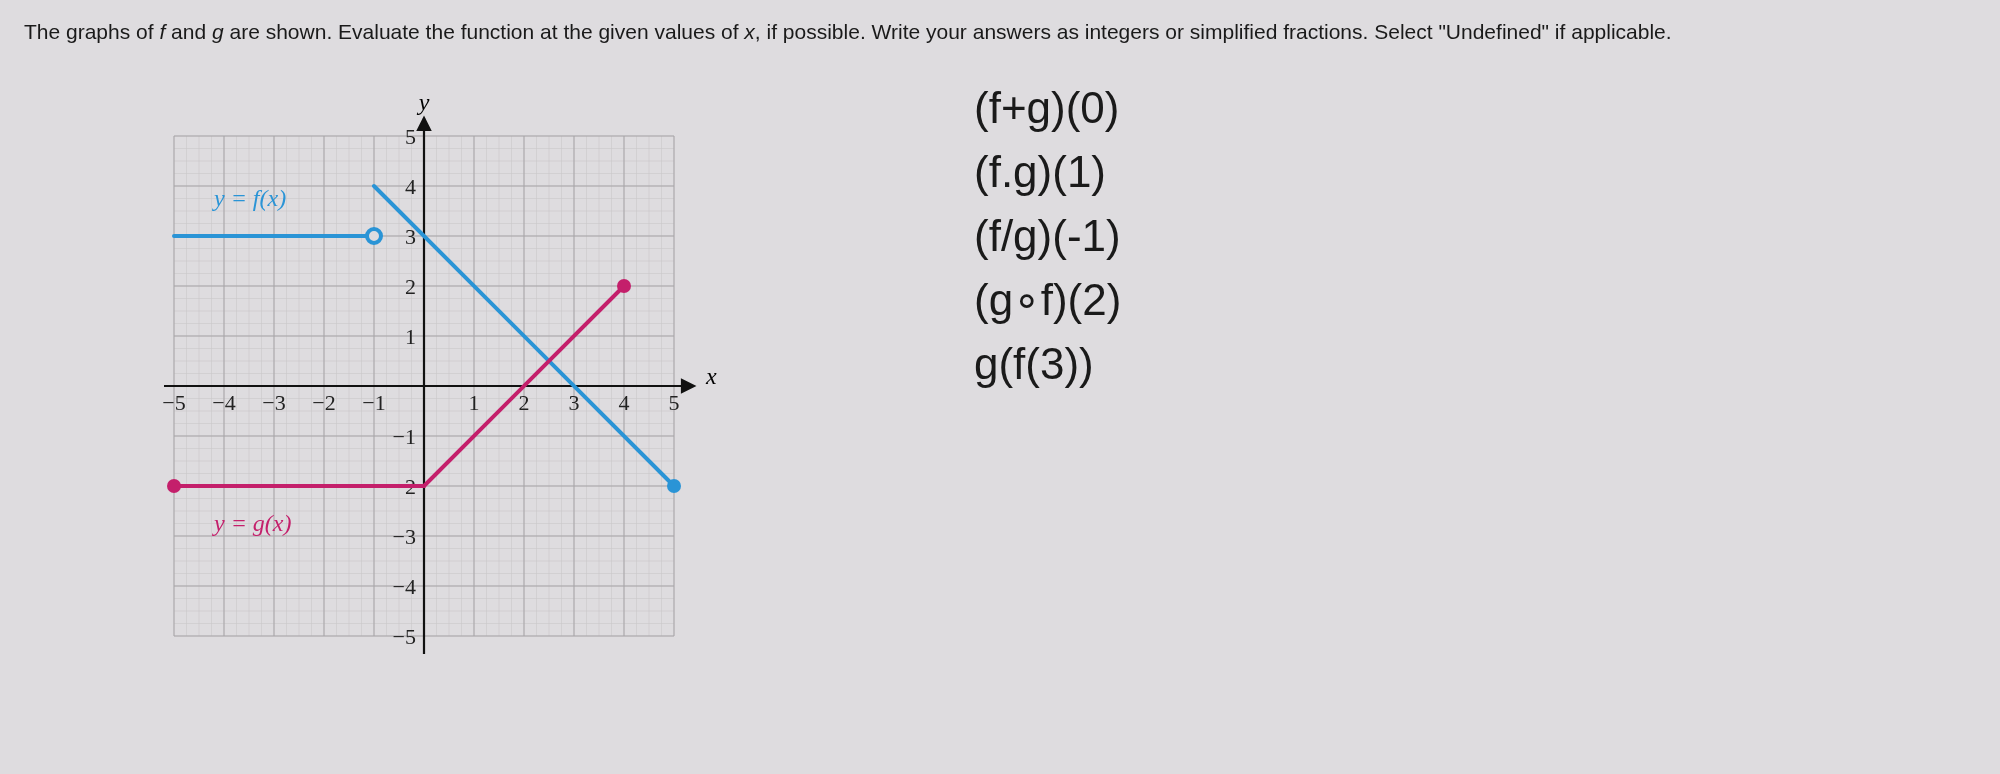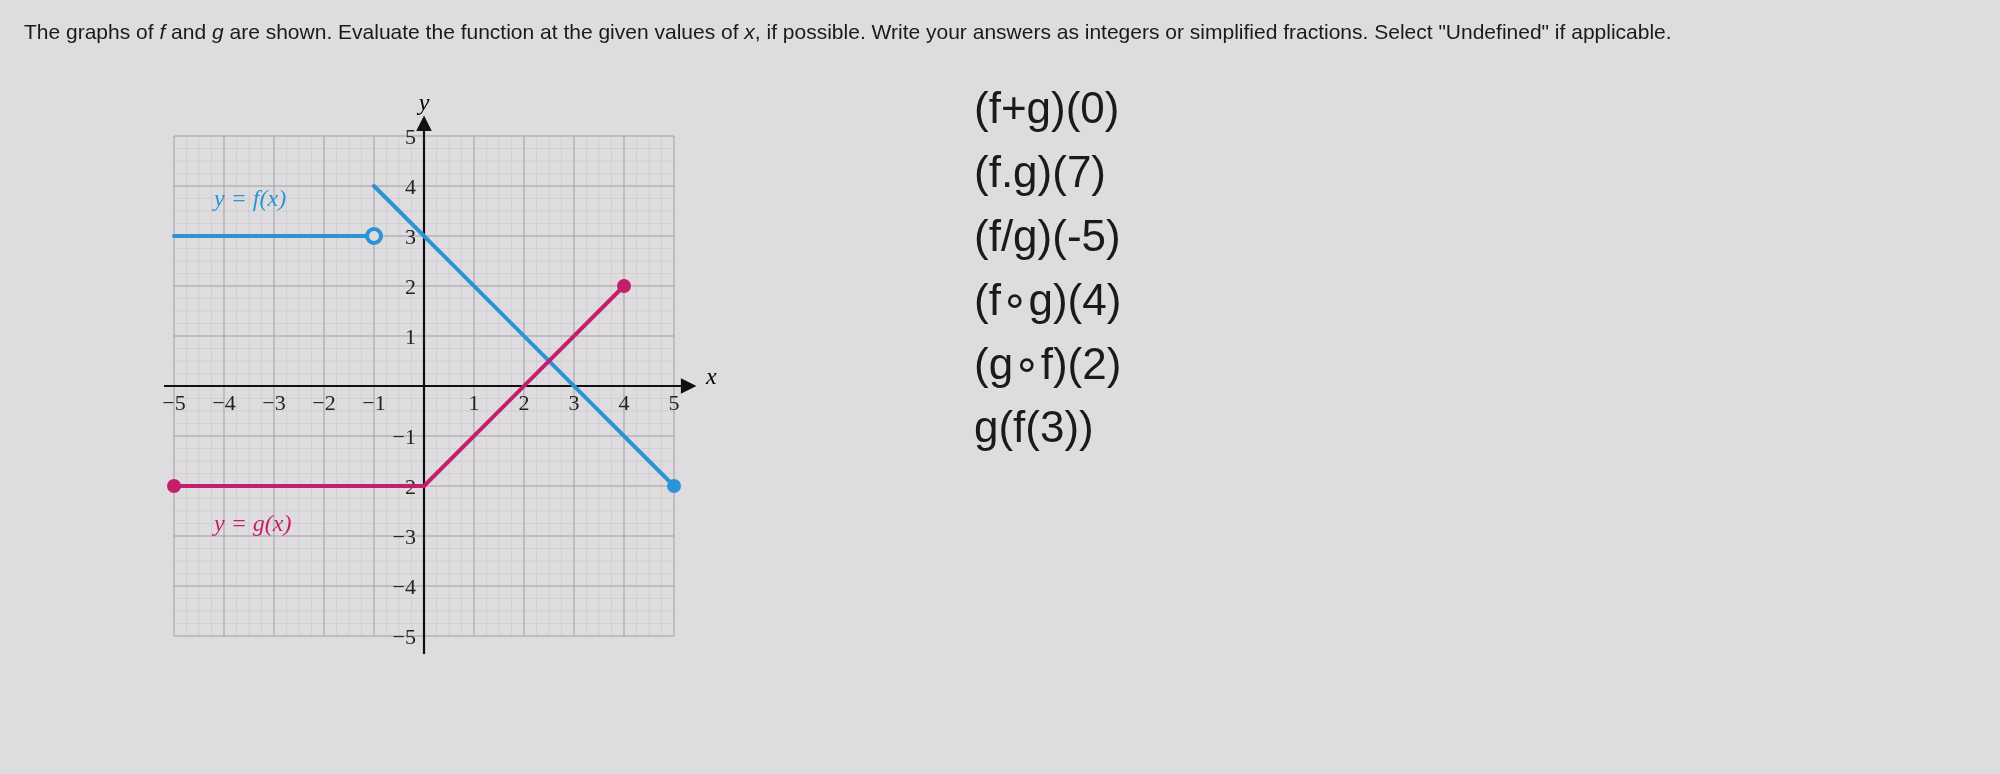--- a/index.html
+++ b/index.html
@@ -141,19 +141,18 @@
 
       <circle cx="520" cy="210" r="7" fill="#c41f6b"></circle>
 
       <text x="110" y="130" class="flabel" fill="#2a94d6"><tspan font-style="italic">y</tspan> = <tspan font-style="italic">f</tspan>(<tspan font-style="italic">x</tspan>)</text>
       <text x="110" y="455" class="flabel" fill="#c41f6b"><tspan font-style="italic">y</tspan> = <tspan font-style="italic">g</tspan>(<tspan font-style="italic">x</tspan>)</text>
     </svg>
   </div>
 
   <div class="questions">
     <div>(f+g)(0)</div>
-    <div>(f.g)(7)</div>
-    <div>(f/g)(-5)</div>
-    <div>(f∘g)(4)</div>
+    <div>(f.g)(1)</div>
+    <div>(f/g)(-1)</div>
     <div>(g∘f)(2)</div>
     <div>g(f(3))</div>
   </div>
 </div>
 
 </body></html>

